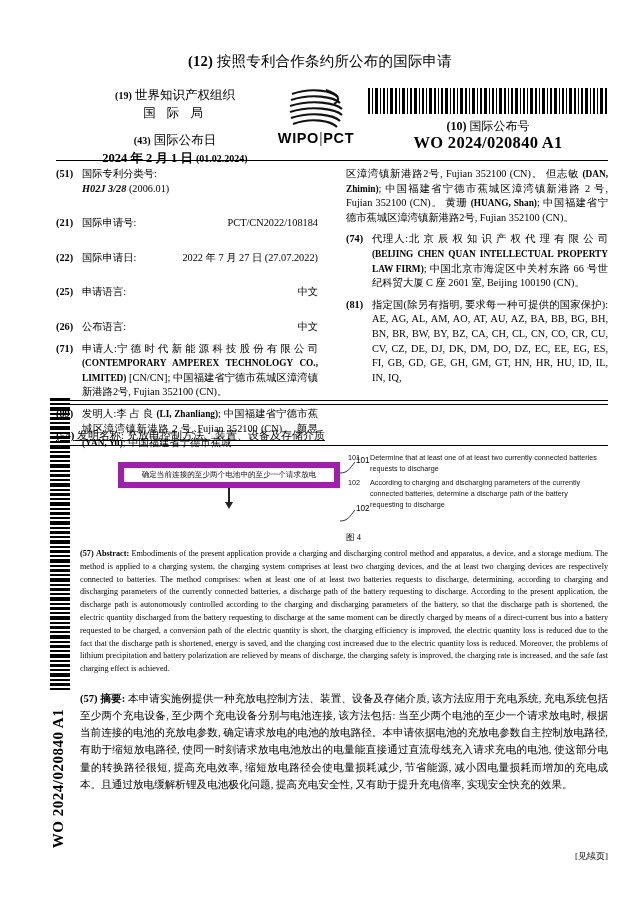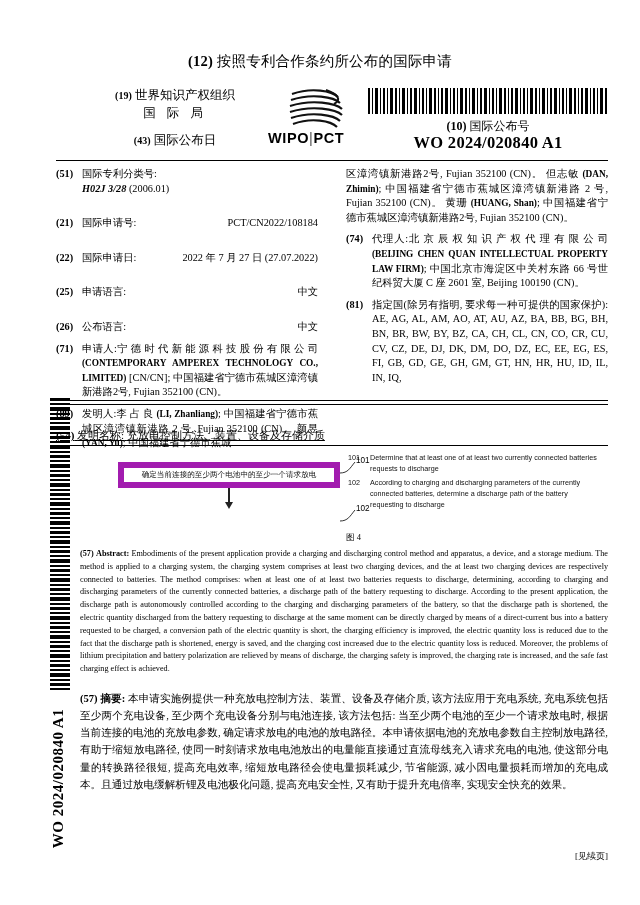--- a/index.html
+++ b/index.html
@@ -49,20 +49,21 @@
   .logo {
     position: absolute;
     left: 268px; top: 88px;
     width: 96px; height: 62px;
   }
   .logo-arcs { position: absolute; left: 18px; top: 0; width: 62px; height: 44px; }
   .logo-text {
     position: absolute;
     left: 0; top: 42px;
     width: 96px;
+    text-align: center;
     font-family: "Liberation Sans", sans-serif;
     font-weight: bold;
     font-size: 14.5px;
     letter-spacing: 0.6px;
   }
   .logo-text .sep { font-weight: normal; color:#555; }
 
   
   .barcode {
     position: absolute;
@@ -214,20 +215,24 @@
 
   <div class="wipo-left">
     <div class="l1">
       <b class="small-b">(19)</b>
       <span>世界知识产权组织</span>
     </div>
     <div class="l2">国 际 局</div>
     <div class="l3">
       <b class="small-b">(43)</b>
       <span>国际公布日</span>
+    </div>
+    <div>
+      <b>2024 年 2 月 1 日</b>
+      <b class="small-b">(01.02.2024)</b>
     </div>
   </div>
 
   <div class="logo">
     <svg class="logo-arcs" viewBox="0 0 62 44">
       <g fill="none" stroke="#111" stroke-width="2.1">
         <path d="M6 6 C 26 -1, 46 3, 52 9"></path>
         <path d="M5 12 C 26 5, 48 9, 54 15"></path>
         <path d="M4 18 C 26 11, 50 15, 56 21"></path>
         <path d="M4 24 C 26 17, 50 21, 56 27"></path>

